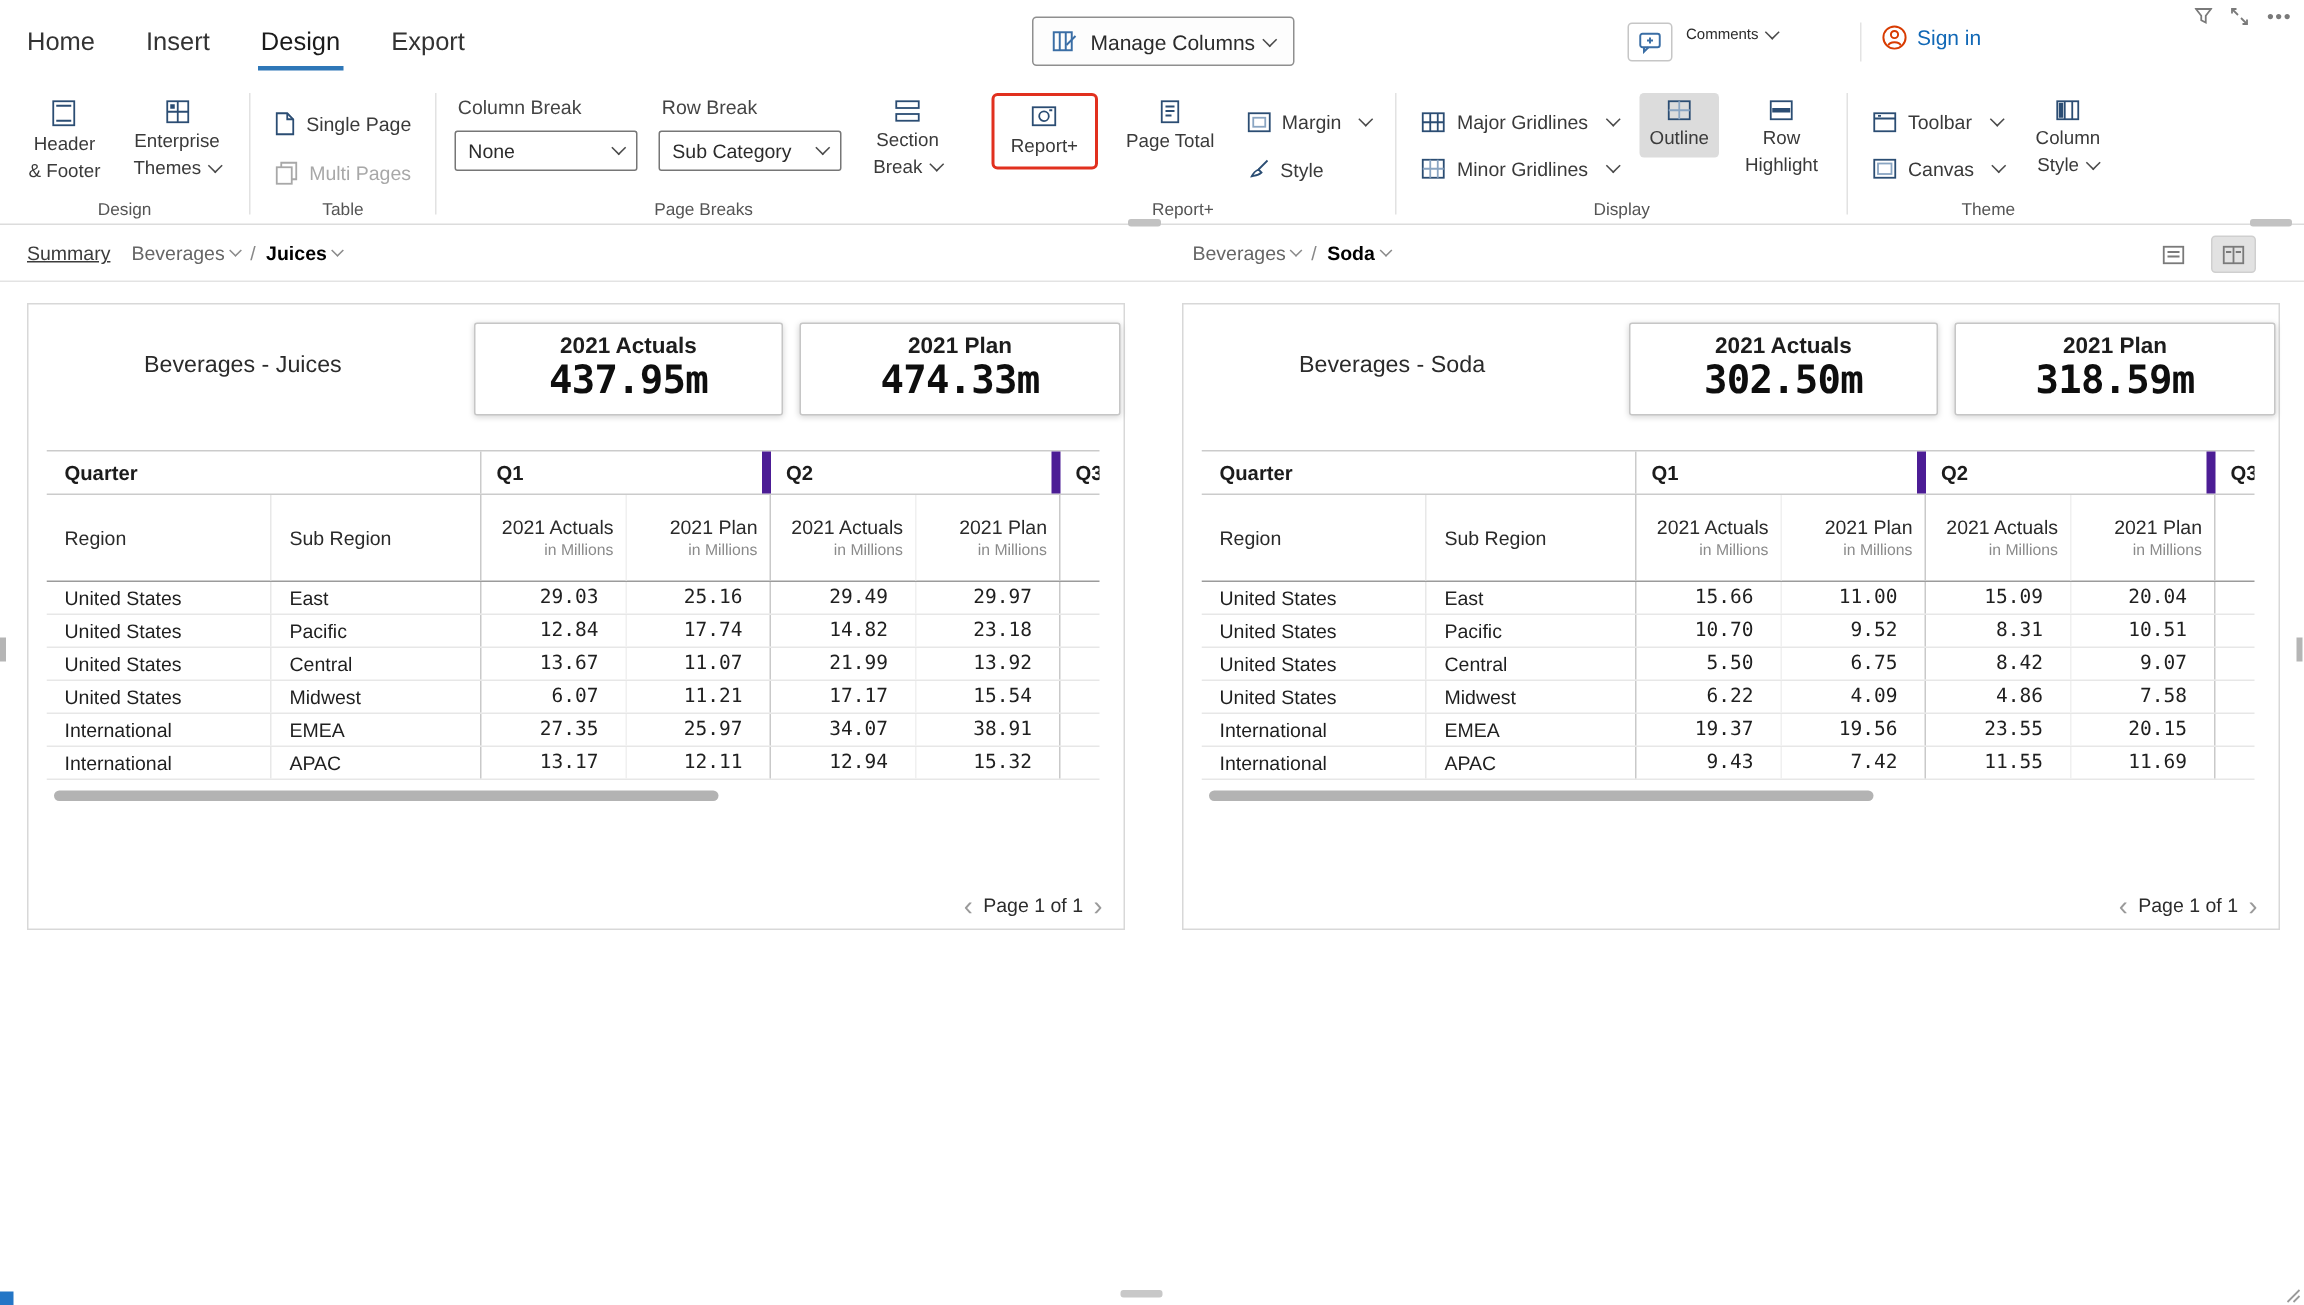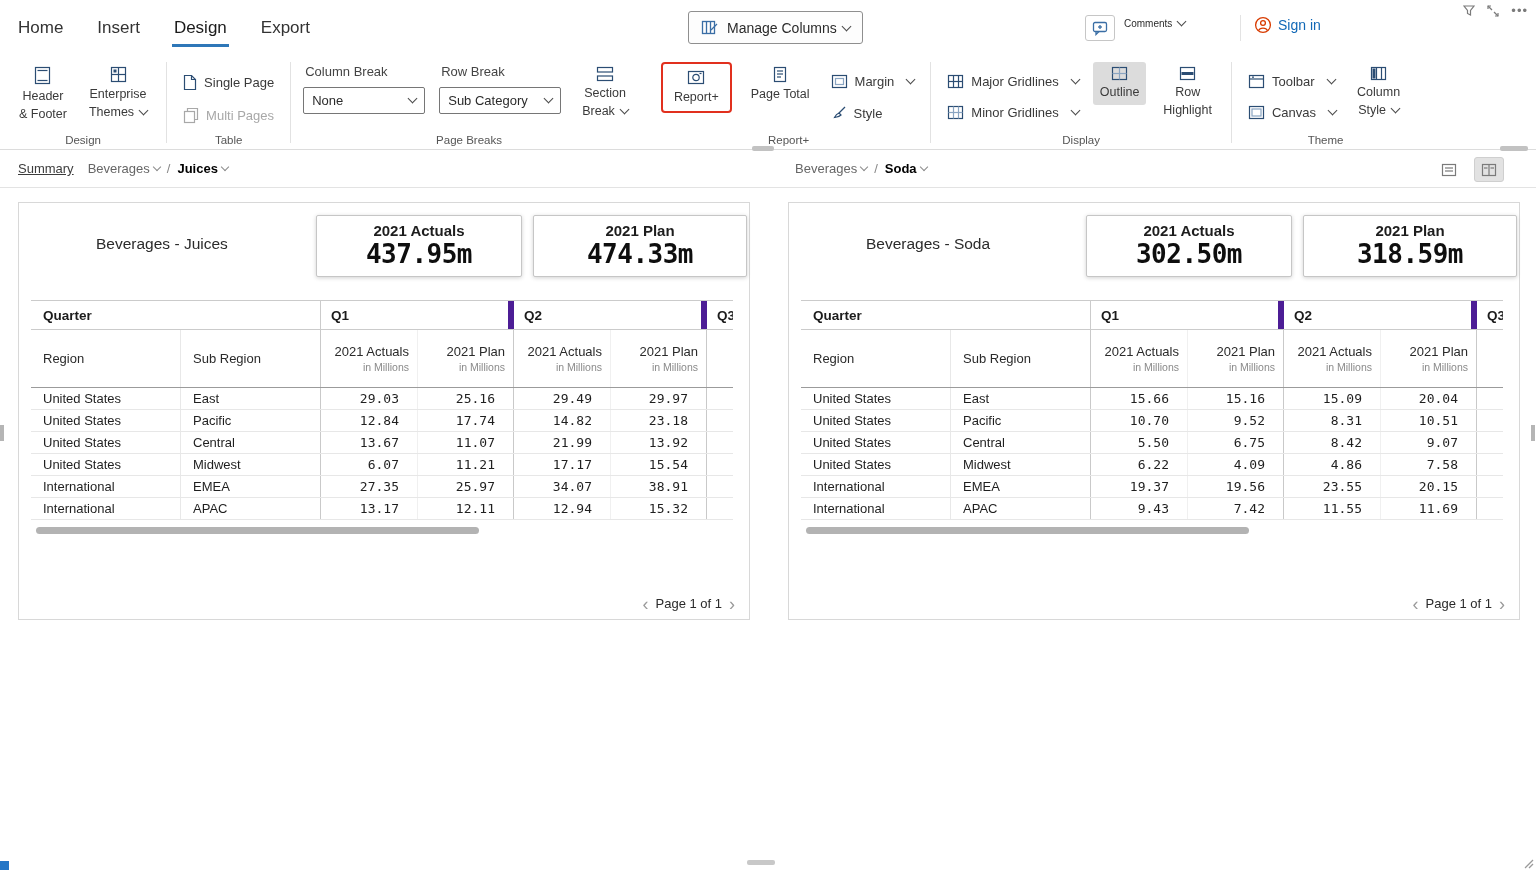--- a/index.html
+++ b/index.html
@@ -540,21 +540,21 @@
             <div class="hv-t">2021 Plan</div>
             <div class="hv-s">in Millions</div>
           </div>
           <div class="hc hc-part"></div>
         </div>
         <div>
             <div class="drow">
               <div class="dc dc-region b-light">United States</div>
               <div class="dc dc-sub b-group">East</div>
               <div class="dc dc-num cva">15.66</div>
-              <div class="dc dc-num cvb">15.16</div>
+              <div class="dc dc-num cvb">11.00</div>
               <div class="dc dc-num cva">15.09</div>
               <div class="dc dc-num cvb">20.04</div>
               <div class="dc dc-part"></div>
             </div>
             <div class="drow">
               <div class="dc dc-region b-light">United States</div>
               <div class="dc dc-sub b-group">Pacific</div>
               <div class="dc dc-num cva">10.70</div>
               <div class="dc dc-num cvb">9.52</div>
               <div class="dc dc-num cva">8.31</div>

